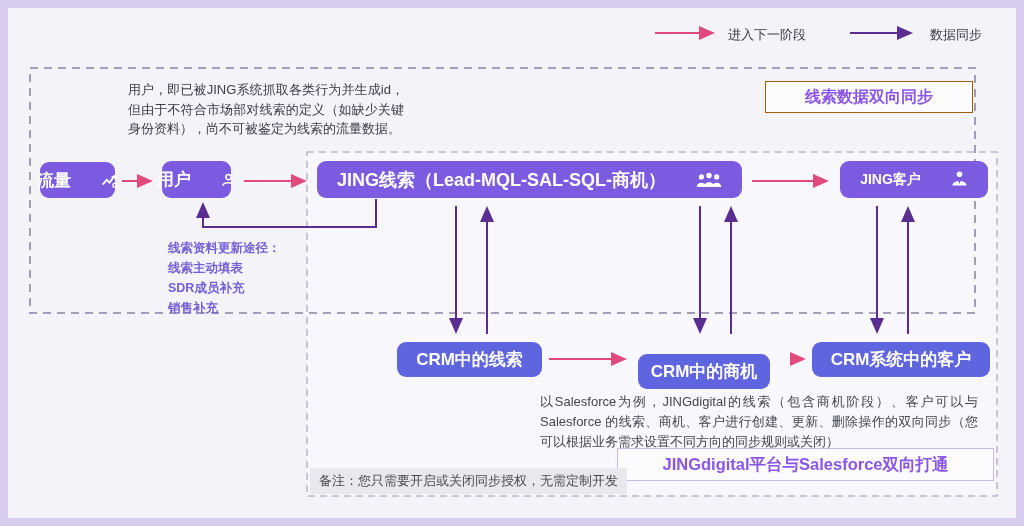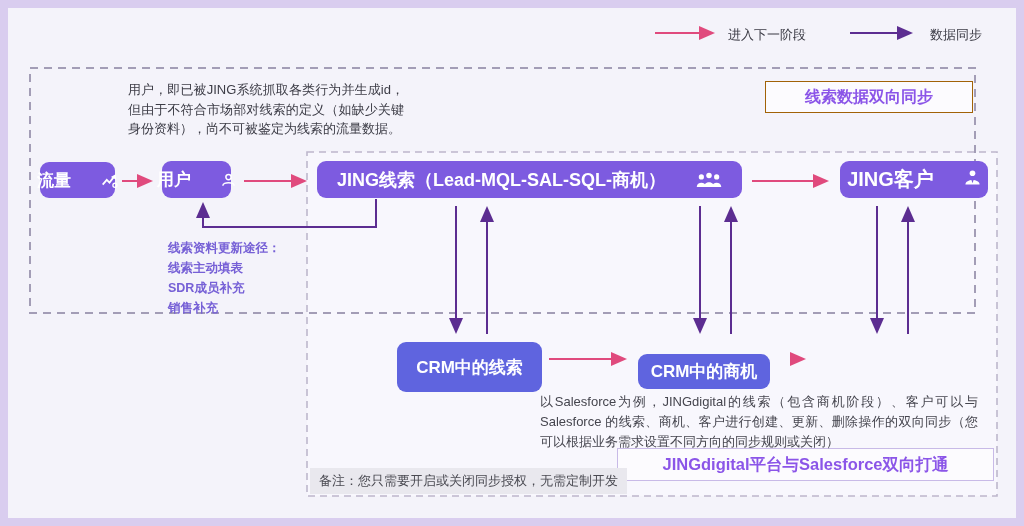--- a/index.html
+++ b/index.html
@@ -104,21 +104,21 @@
         <circle cx="7" cy="6" r="3.4" fill="#fff"></circle>
         <path d="M1,19 C1,12 13,12 13,19 Z" fill="#fff"></path>
         <circle cx="17" cy="4" r="3.6" fill="#fff"></circle>
         <path d="M10.5,19 C10.5,11 23.5,11 23.5,19 Z" fill="#fff"></path>
         <circle cx="27" cy="6" r="3.4" fill="#fff"></circle>
         <path d="M21,19 C21,12 33,12 33,19 Z" fill="#fff"></path>
       </svg>
     </span>
   </div>
 
-  <div class="node violet" style="left:840px;top:161px;width:148px;height:37px;font-size:20px;" data-name="node-jing-customer">
+  <div class="node violet" style="left:840px;top:161px;width:148px;height:37px;font-size:14px;" data-name="node-jing-customer">
     <span data-name="business-person-icon">
       <svg width="17" height="17" viewBox="0 0 24 24">
         <circle cx="12" cy="6" r="4" fill="#fff"></circle>
         <path d="M2,22 C2,13.5 22,13.5 22,22 Z" fill="#fff"></path>
         <polygon points="12,13 10.3,15 12,20 13.7,15" fill="#7D5BE0"></polygon>
       </svg>
     </span>
   <span data-name="node-jing-customer-label">JING客户</span>
     </div>
 
@@ -127,23 +127,26 @@
   </style>
   <div class="abs" style="left:0;top:0;width:0;height:0;" data-name="spacer"></div>
 
   <div class="paths" data-name="lead-update-paths">
     <div data-name="lead-update-paths-title">线索资料更新途径：</div>
     <div data-name="lead-update-path-item">线索主动填表</div>
     <div data-name="lead-update-path-item">SDR成员补充</div>
     <div data-name="lead-update-path-item">销售补充</div>
   </div>
 
-  <div class="node indigo" style="left:397px;top:342px;width:145px;height:50px;font-size:17px;" data-name="node-crm-lead">
+  <div class="node indigo" style="left:397px;top:342px;width:145px;height:35px;font-size:17px;" data-name="node-crm-lead">
     <span data-name="node-crm-lead-label">CRM中的线索</span>
   </div>
   <div class="node indigo" style="left:638px;top:354px;width:132px;height:35px;font-size:17px;" data-name="node-crm-opportunity">
     <span data-name="node-crm-opportunity-label">CRM中的商机</span>
+  </div>
+  <div class="node indigo" style="left:812px;top:342px;width:178px;height:35px;font-size:17px;" data-name="node-crm-customer">
+    <span data-name="node-crm-customer-label">CRM系统中的客户</span>
   </div>
 
   <div class="sfnote" data-name="salesforce-sync-note">以Salesforce为例，JINGdigital的线索（包含商机阶段）、客户可以与 Salesforce 的线索、商机、客户进行创建、更新、删除操作的双向同步（您可以根据业务需求设置不同方向的同步规则或关闭）</div>
 
   <div class="remark" data-name="remark-note">备注：您只需要开启或关闭同步授权，无需定制开发</div>
 </div>
 
 </body></html>

